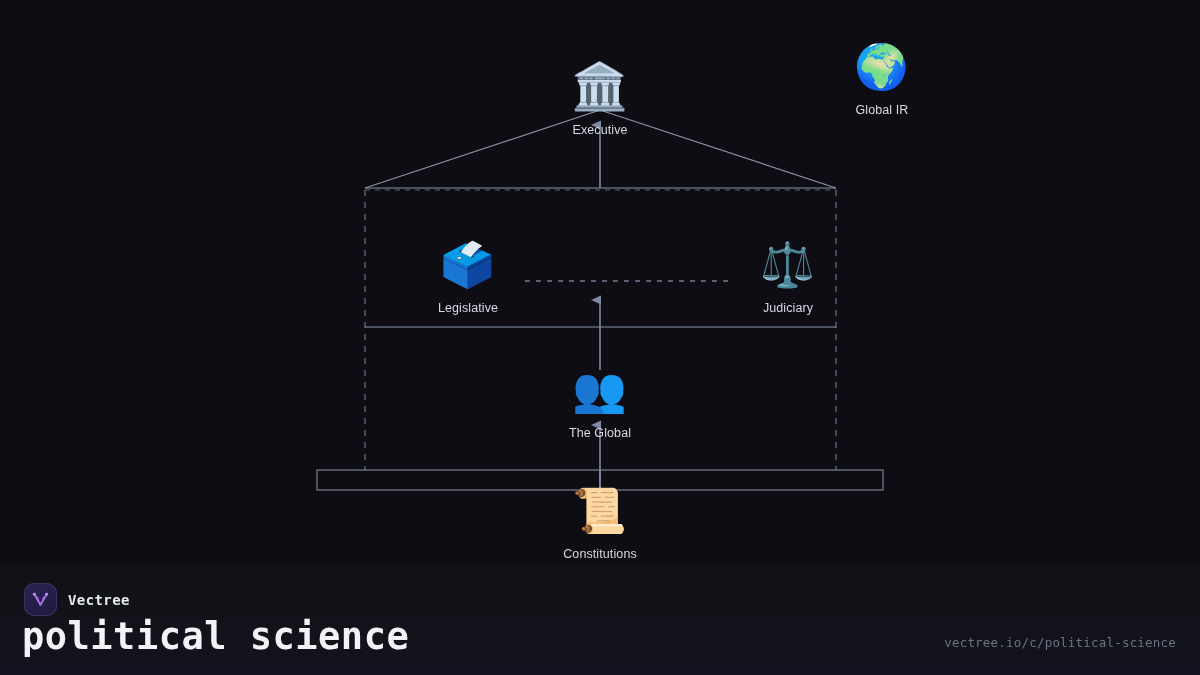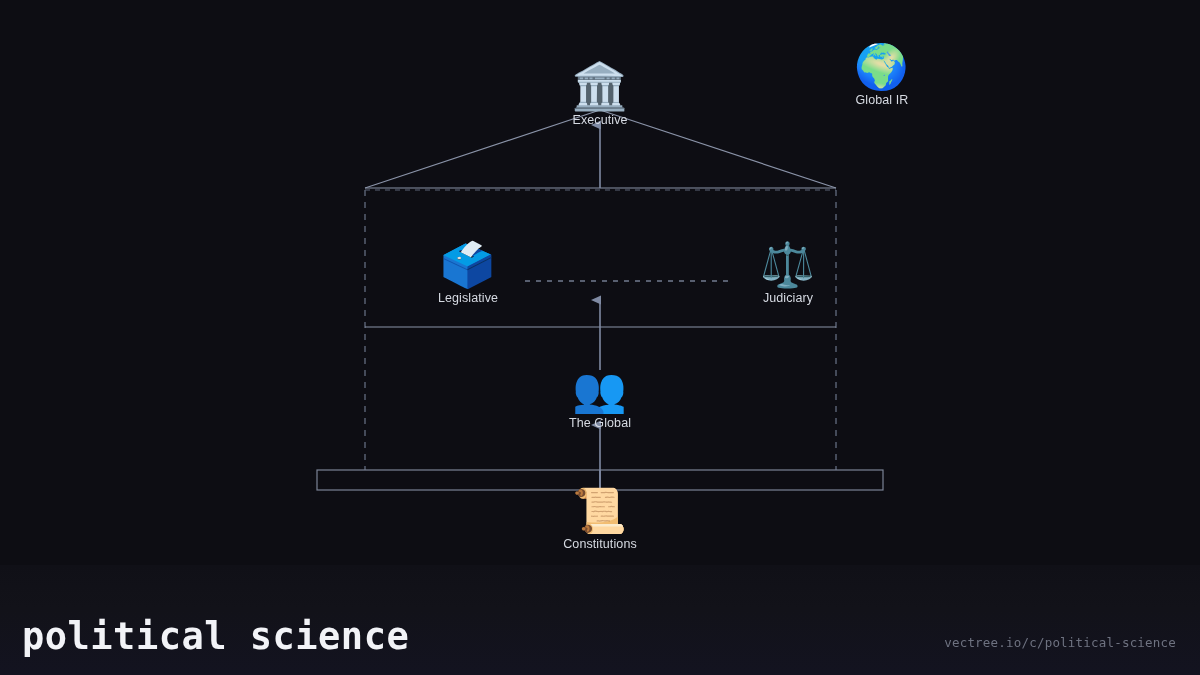--- a/index.html
+++ b/index.html
@@ -30,21 +30,21 @@
     text-align: center;
     user-select: none;
   }
   .node .glyph {
     display: block;
     line-height: 1;
     font-family: "DejaVu Sans", sans-serif;
   }
   .node .node-label {
     display: block;
-    margin-top: 4px;
+    margin-top: 14px;
     font-size: 12.5px;
     color: #d6dae2;
     font-family: "Liberation Sans", sans-serif;
     letter-spacing: 0.1px;
     white-space: nowrap;
   }
   
   #footer {
     position: absolute;
     left: 0;
@@ -170,19 +170,32 @@
     <span class="glyph" style="font-size:44px;">👥</span>
     <span class="node-label">The Global</span>
   </div>
 
   <div class="node" style="left:600px; top:489px;">
     <span class="glyph" style="font-size:44px;">📜</span>
     <span class="node-label">Constitutions</span>
   </div>
 
   <div id="footer">
+    <div id="brand-row">
+      <div id="brand-logo">
+        <svg width="21" height="21" viewBox="0 0 24 24" xmlns="http://www.w3.org/2000/svg">
+          <path d="M5 6 L12 18 L19 6" fill="none" stroke="#b678f0" stroke-width="2" stroke-linecap="round" stroke-linejoin="round"></path>
+          <circle cx="5" cy="6" r="1.7" fill="#c98ef7"></circle>
+          <circle cx="19" cy="6" r="1.7" fill="#c98ef7"></circle>
+          <circle cx="12" cy="18" r="1.5" fill="#9c5fe0"></circle>
+          <path d="M9 9 L9.6 12" stroke="#9c5fe0" stroke-width="1.2" stroke-linecap="round"></path>
+          <path d="M15 9 L14.4 12" stroke="#9c5fe0" stroke-width="1.2" stroke-linecap="round"></path>
+        </svg>
+      </div>
+      <span id="brand-name">Vectree</span>
+    </div>
 
     <div id="page-title">political science</div>
 
     <div id="footer-url">vectree.io/c/political-science</div>
   </div>
 
 </div>
 
 </body></html>

